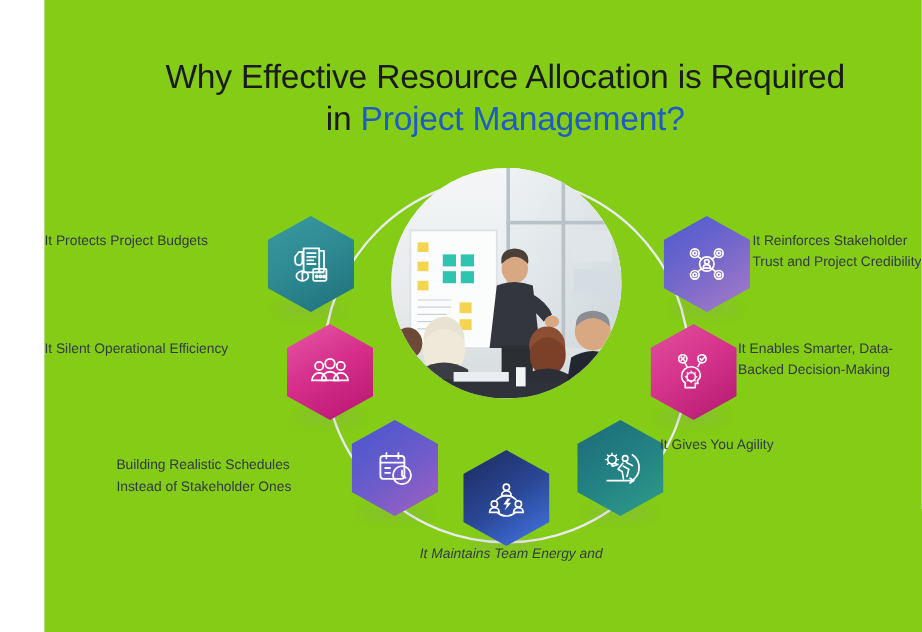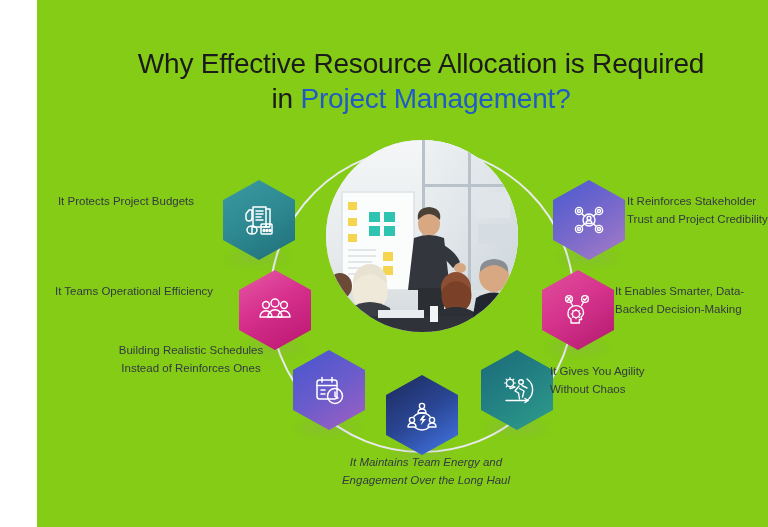--- a/index.html
+++ b/index.html
@@ -60,21 +60,21 @@
     background: rgba(140,140,150,0.16);
     filter: blur(4px);
   }
   .node-label {
     position: absolute;
     font-size: 11.5px;
     line-height: 1.55;
     color: #333a40;
     white-space: nowrap;
   }
-  .label-right-align { text-align: center; }
+  .label-right-align { text-align: left; }
   .label-left-align { text-align: left; }
   .label-center-align { text-align: center; font-style: italic; }
 </style>
 </head>
 <body>
 
 <div class="canvas">
 
   <div class="title-block">
     <div class="title-line">Why Effective Resource Allocation is Required</div>
@@ -186,41 +186,41 @@
       <svg viewBox="0 0 40 40" fill="none" stroke="#ffffff" stroke-width="1.5" stroke-linecap="round" stroke-linejoin="round">
         <circle cx="11" cy="15" r="3.4"></circle>
         <path d="M5 27c0-3.6 2.7-6.2 6-6.2s6 2.6 6 6.2z"></path>
         <circle cx="20" cy="13" r="4"></circle>
         <path d="M13 27c0-4.2 3.1-7.2 7-7.2s7 3 7 7.2z"></path>
         <circle cx="29" cy="15" r="3.4"></circle>
         <path d="M23 27c0-3.6 2.7-6.2 6-6.2s6 2.6 6 6.2z"></path>
       </svg>
     </div>
     <div class="node-label label-right-align" style="left:0px; top:283px; width:194px;">
-      <div>It Teams Operational Efficiency</div>
+      <div>It Silent Operational Efficiency</div>
     </div>
   </div>
 
   <div class="node">
     <div class="hex-shadow" style="left:262px; top:422px;"></div>
     <div class="hex" style="left:256px; top:350px; background:linear-gradient(145deg,#4755cf 0%,#6a5ccb 50%,#a35fc2 100%);">
       <svg viewBox="0 0 40 40" fill="none" stroke="#ffffff" stroke-width="1.5" stroke-linecap="round" stroke-linejoin="round">
         <rect x="8" y="10" width="20" height="19" rx="2.5"></rect>
         <line x1="8" y1="15.5" x2="28" y2="15.5"></line>
         <line x1="13" y1="7.5" x2="13" y2="12"></line>
           <line x1="23" y1="7.5" x2="23" y2="12"></line>
         <line x1="12" y1="20" x2="16" y2="20"></line>
           <line x1="12" y1="24" x2="16" y2="24"></line>
         <circle cx="26" cy="26" r="7.5" fill="none"></circle>
         <path d="M26 22v4.2l3 2"></path>
       </svg>
     </div>
-    <div class="node-label label-right-align" style="left:60px; top:342px; width:188px;">
+    <div class="node-label label-right-align" style="left:60px; top:380px; width:188px;">
       <div>Building Realistic Schedules</div>
-      <div>Instead of Reinforces Ones</div>
+      <div>Instead of Stakeholder Ones</div>
     </div>
   </div>
 
   <div class="node">
     <div class="hex-shadow" style="left:355px; top:447px;"></div>
     <div class="hex" style="left:349px; top:375px; background:linear-gradient(145deg,#1d2a5c 0%,#2a4694 50%,#4478ea 100%);">
       <svg viewBox="0 0 40 40" fill="none" stroke="#ffffff" stroke-width="1.4" stroke-linecap="round" stroke-linejoin="round">
         <circle cx="20" cy="11" r="2.6"></circle>
         <path d="M16 18c0-2.4 1.8-4 4-4s4 1.6 4 4z"></path>
         <circle cx="10" cy="25" r="2.6"></circle>
@@ -228,21 +228,20 @@
         <circle cx="30" cy="25" r="2.6"></circle>
         <path d="M26 32c0-2.4 1.8-4 4-4s4 1.6 4 4z"></path>
         <path d="M12 21.5A11 11 0 0 1 20 18"></path>
         <path d="M20 18a11 11 0 0 1 8 3.5"></path>
         <path d="M13 32.5a11 11 0 0 0 14 0"></path>
         <path d="M21 20.5l-3.5 5h3l-2 5 5.5-6.5h-3l2.5-3.5z" fill="#ffffff" stroke="none"></path>
       </svg>
     </div>
     <div class="node-label label-center-align" style="left:280px; top:454px; width:218px;">
       <div>It Maintains Team Energy and</div>
-      <div>Engagement Over the Long Haul</div>
     </div>
   </div>
 
   <div class="node">
     <div class="hex-shadow" style="left:450px; top:422px;"></div>
     <div class="hex" style="left:444px; top:350px; background:linear-gradient(145deg,#1c6a78 0%,#24828198 40%,#2f9d8b 100%); background:linear-gradient(145deg,#1c6a78 0%,#227f82 45%,#2f9d8b 100%);">
       <svg viewBox="0 0 40 40" fill="none" stroke="#ffffff" stroke-width="1.4" stroke-linecap="round" stroke-linejoin="round">
         <circle cx="13" cy="13" r="3.6"></circle>
         <g stroke-width="1.2">
           <line x1="13" y1="7.6" x2="13" y2="9.4"></line>
@@ -259,21 +258,20 @@
         <path d="M22.5 18.5l4.5 2.5-1.5 6"></path>
         <path d="M18 17l-4.5 1.5"></path>
         <path d="M25 15.5l5 2.5"></path>
         <path d="M9 30.5h22"></path>
         <path d="M28 28.5l3 2-3 2"></path>
         <path d="M30 9a13 13 0 0 1-1 22"></path>
       </svg>
     </div>
     <div class="node-label label-left-align" style="left:513px; top:363px; width:200px;">
       <div>It Gives You Agility</div>
-      <div>Without Chaos</div>
     </div>
   </div>
 
   <div class="node">
     <div class="hex-shadow" style="left:511px; top:342px;"></div>
     <div class="hex" style="left:505px; top:270px; background:linear-gradient(145deg,#e0509c 0%,#d6348d 45%,#b2186e 100%);">
       <svg viewBox="0 0 40 40" fill="none" stroke="#ffffff" stroke-width="1.4" stroke-linecap="round" stroke-linejoin="round">
         <path d="M13 33v-4c-1.8-1-3-3.2-3-5.6 0-4.4 3.6-7.8 8-7.8 4.2 0 7.6 3 7.6 7 0 2-0.9 3.4-2.4 4.5l.4 2.4h-2.2v3.5z"></path>
         <circle cx="18" cy="24" r="3.6"></circle>
         <g stroke-width="1.1">

